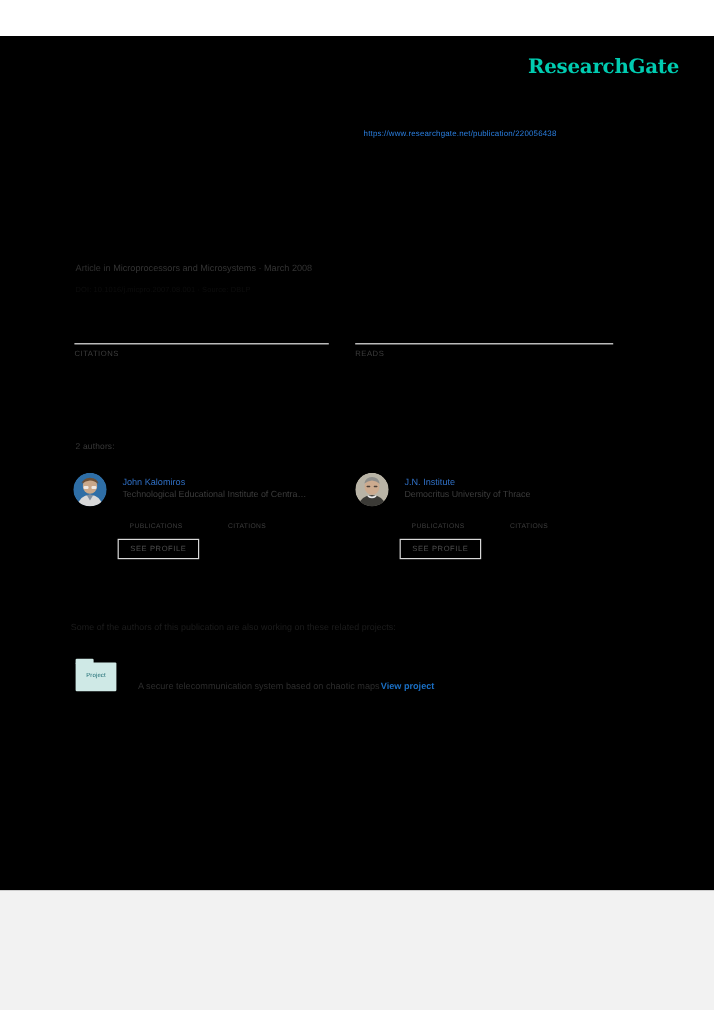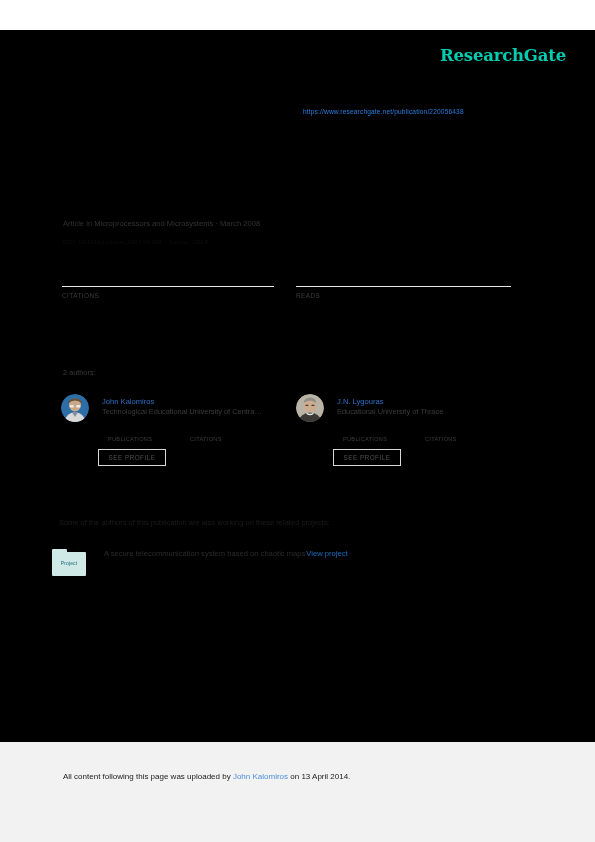--- a/index.html
+++ b/index.html
@@ -209,23 +209,23 @@
     top: 518px;
     left: 59px;
     font-size: 7.4px;
     color: #1c1c1c;
     white-space: nowrap;
     letter-spacing: 0.05px;
   }
   .project-row {
     position: absolute;
     top: 549px;
-    left: 52px;
+    left: 63px;
     display: flex;
-    align-items: flex-start;
+    align-items: flex-end;
   }
   .proj-folder {
     position: relative;
     width: 34px;
     height: 27px;
     flex: 0 0 auto;
   }
   .proj-folder .tab {
     position: absolute;
     top: 0; left: 0;
@@ -251,21 +251,21 @@
   }
   .proj-title {
     margin-left: 18px;
     font-size: 7.6px;
     color: #2c2c2c;
     white-space: nowrap;
   }
   .proj-view {
     margin-left: 1px;
     font-size: 7.6px;
-    font-weight: normal;
+    font-weight: bold;
     color: #1a6fc4;
     white-space: nowrap;
     cursor: pointer;
   }
 
   
   .footer-line {
     position: absolute;
     left: 63px;
     font-size: 8px;
@@ -317,21 +317,21 @@
         <ellipse cx="14" cy="11" rx="6" ry="6.4" fill="#c9a88a"></ellipse>
         <path d="M6.8 8.6 Q14 2.4 21.2 8.6 Q20 6 14 5.1 Q8.4 5.6 6.8 8.6 Z" fill="#5b4433"></path>
         <path d="M7.4 9.2 Q8 4.6 14 4.2 Q20.4 4.6 20.8 9.4 Q18 6.6 14 6.4 Q10 6.6 7.4 9.2 Z" fill="#6b5038"></path>
         <rect x="8.6" y="11.1" width="4.2" height="2.4" rx="1" fill="#f4f4f4" opacity="0.85"></rect>
         <rect x="15.2" y="11.1" width="4.2" height="2.4" rx="1" fill="#f4f4f4" opacity="0.85"></rect>
         <path d="M3.4 28 Q5 18.8 14 18.2 Q23 18.8 24.6 28 Z" fill="#d9d9d9"></path>
         <path d="M11.2 18.4 L14 23 L16.8 18.4 Q14 17.6 11.2 18.4 Z" fill="#7f8fa0"></path>
       </svg>
     </div>
     <div class="author-name">John Kalomiros</div>
-    <div class="author-affil">Technological Educational University of Centra…</div>
+    <div class="author-affil">Technological Educational Institute of Centra…</div>
     <div class="author-stats">
       <div class="as-col">
         <div class="as-num">58</div>
         <div class="as-cap">PUBLICATIONS</div>
       </div>
       <div class="as-col">
         <div class="as-num">243</div>
         <div class="as-cap">CITATIONS</div>
       </div>
     </div>
@@ -343,22 +343,22 @@
       <svg width="28" height="28" viewBox="0 0 28 28" aria-hidden="true">
         <circle cx="14" cy="14" r="14" fill="#b9b4a6"></circle>
         <path d="M2 28 Q4.4 19 14 18.4 Q23.6 19 26 28 Z" fill="#3b3a36"></path>
         <ellipse cx="14" cy="11.6" rx="6.2" ry="6.8" fill="#cdab8f"></ellipse>
         <path d="M7.6 9 Q8.6 3.8 14 3.6 Q19.6 3.8 20.4 9.2 Q17.6 6.6 14 6.4 Q10.4 6.6 7.6 9 Z" fill="#8d8d8a"></path>
         <rect x="9.4" y="10.8" width="3.2" height="1.2" rx="0.6" fill="#4a4038"></rect>
         <rect x="15.4" y="10.8" width="3.2" height="1.2" rx="0.6" fill="#4a4038"></rect>
         <path d="M10.4 18.6 Q14 21 17.6 18.6 L17.6 20 Q14 22.6 10.4 20 Z" fill="#e8e8e8"></path>
       </svg>
     </div>
-    <div class="author-name">J.N. Lygouras</div>
-    <div class="author-affil">Educational University of Thrace</div>
+    <div class="author-name">J.N. Institute</div>
+    <div class="author-affil">Democritus University of Thrace</div>
     <div class="author-stats">
       <div class="as-col">
         <div class="as-num">97</div>
         <div class="as-cap">PUBLICATIONS</div>
       </div>
       <div class="as-col">
         <div class="as-num">823</div>
         <div class="as-cap">CITATIONS</div>
       </div>
     </div>
@@ -369,19 +369,14 @@
   <div class="project-row">
     <div class="proj-folder">
       <div class="tab"></div>
       <div class="body"></div>
       <div class="ptxt">Project</div>
     </div>
     <div class="proj-title">A secure telecommunication system based on chaotic maps</div>
     <div class="proj-view">View project</div>
   </div>
 
-  <div class="footer-line l1">
-    <span>All content following this page was uploaded by </span>
-    <span class="link-blue">John Kalomiros</span>
-    <span> on 13 April 2014.</span>
-  </div>
 
 </div>
 
 </body></html>

